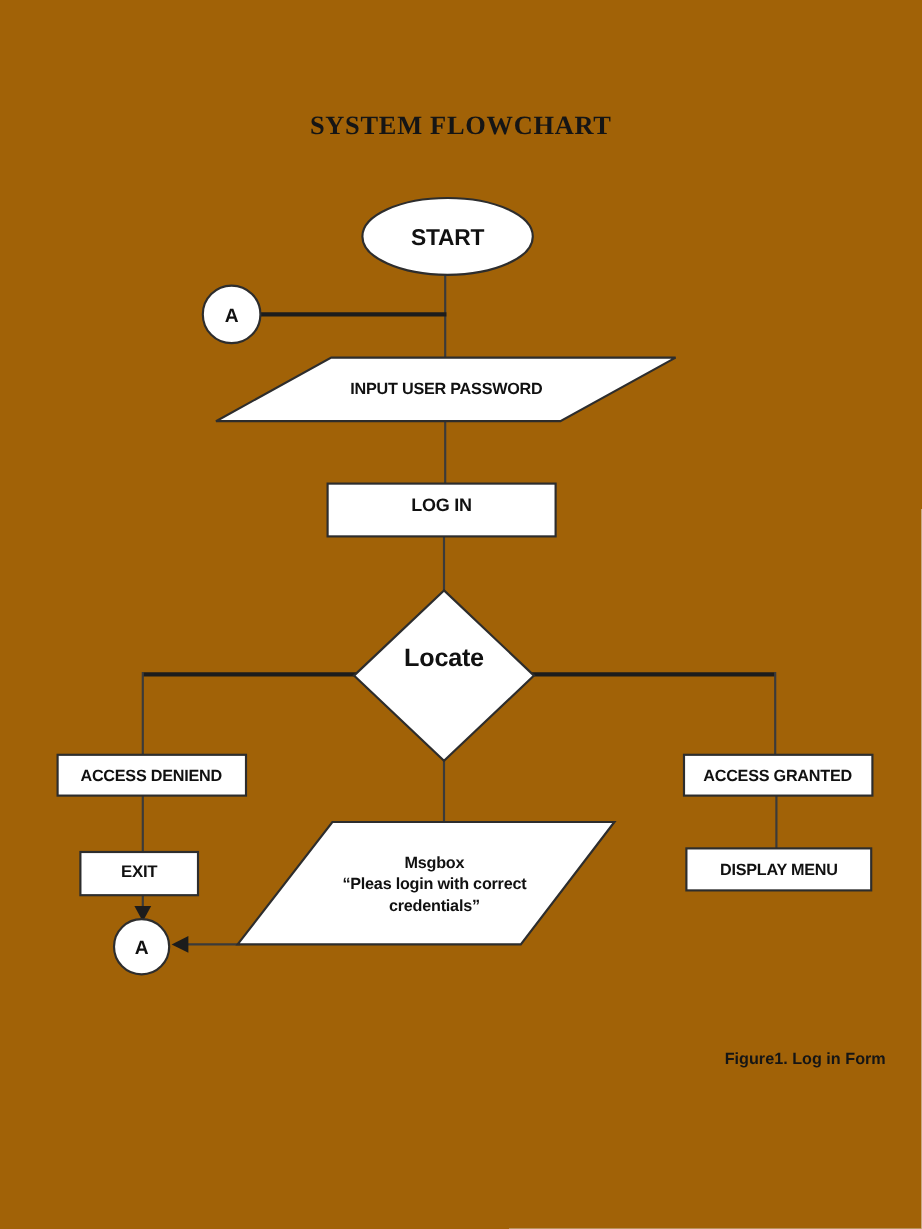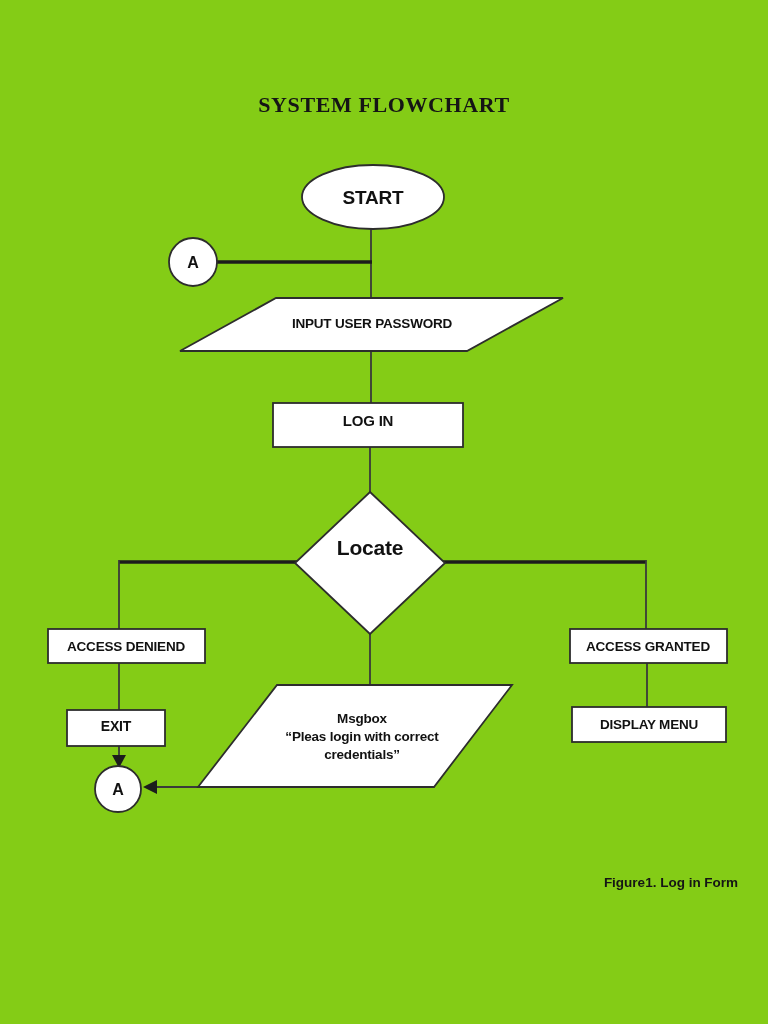--- a/index.html
+++ b/index.html
@@ -1,19 +1,19 @@
 <!DOCTYPE html>
 <html><head>
 <meta charset="utf-8">
 <style>
   html,body{margin:0;padding:0;background:#e8e8e8;}
   .page{
     position:relative;
     width:768px;height:1024px;
-    background:#84cc16;
+    background:#a16207;
     overflow:hidden;
     font-family:"Liberation Sans",sans-serif;
   }
   svg{position:absolute;top:0;left:0;}
   .shape{fill:#ffffff;stroke:#2d2d2d;stroke-width:1.8px;}
   .thin-line{stroke:#3a3a3a;stroke-width:1.8px;fill:none;}
   .thick-line{stroke:#1c1c1c;stroke-width:3.4px;fill:none;}
   .arrowhead{fill:#1c1c1c;stroke:none;}
   .label{
     fill:#111111;

